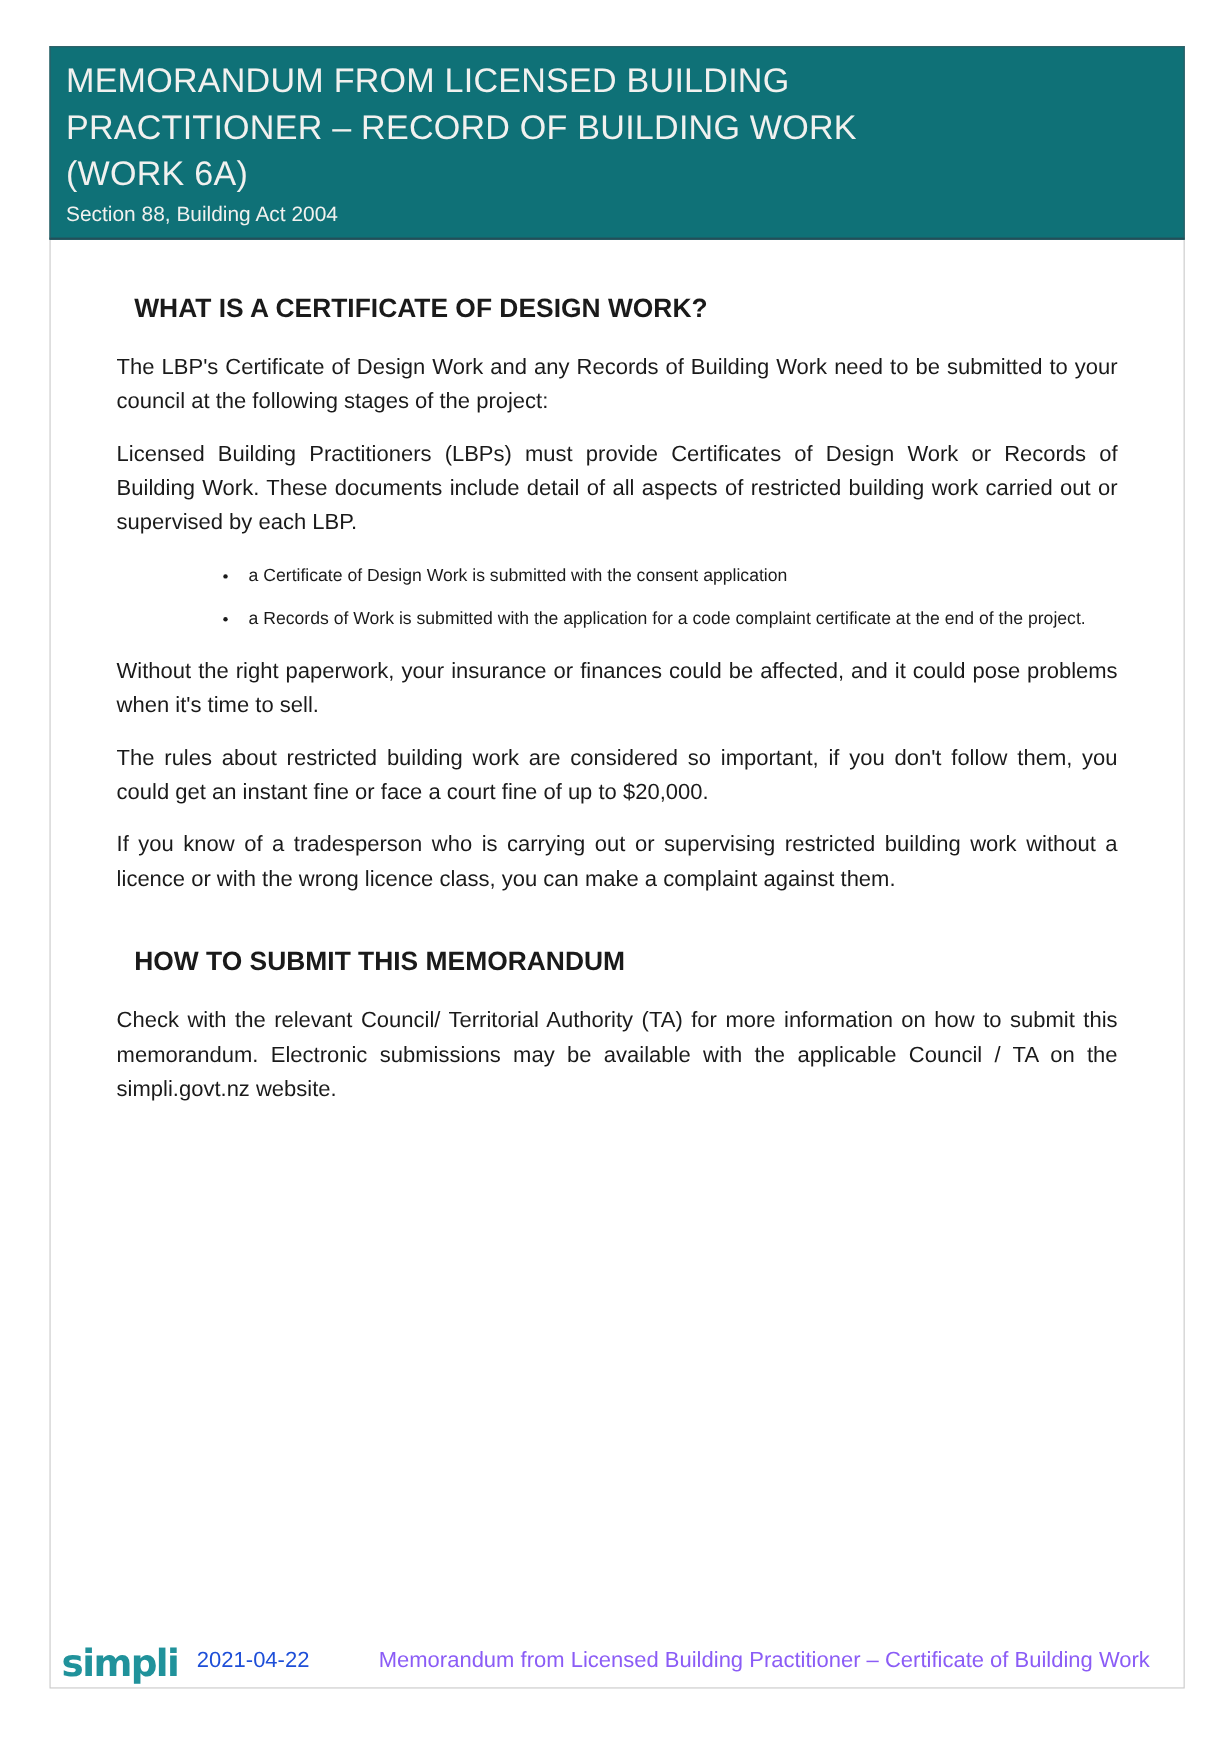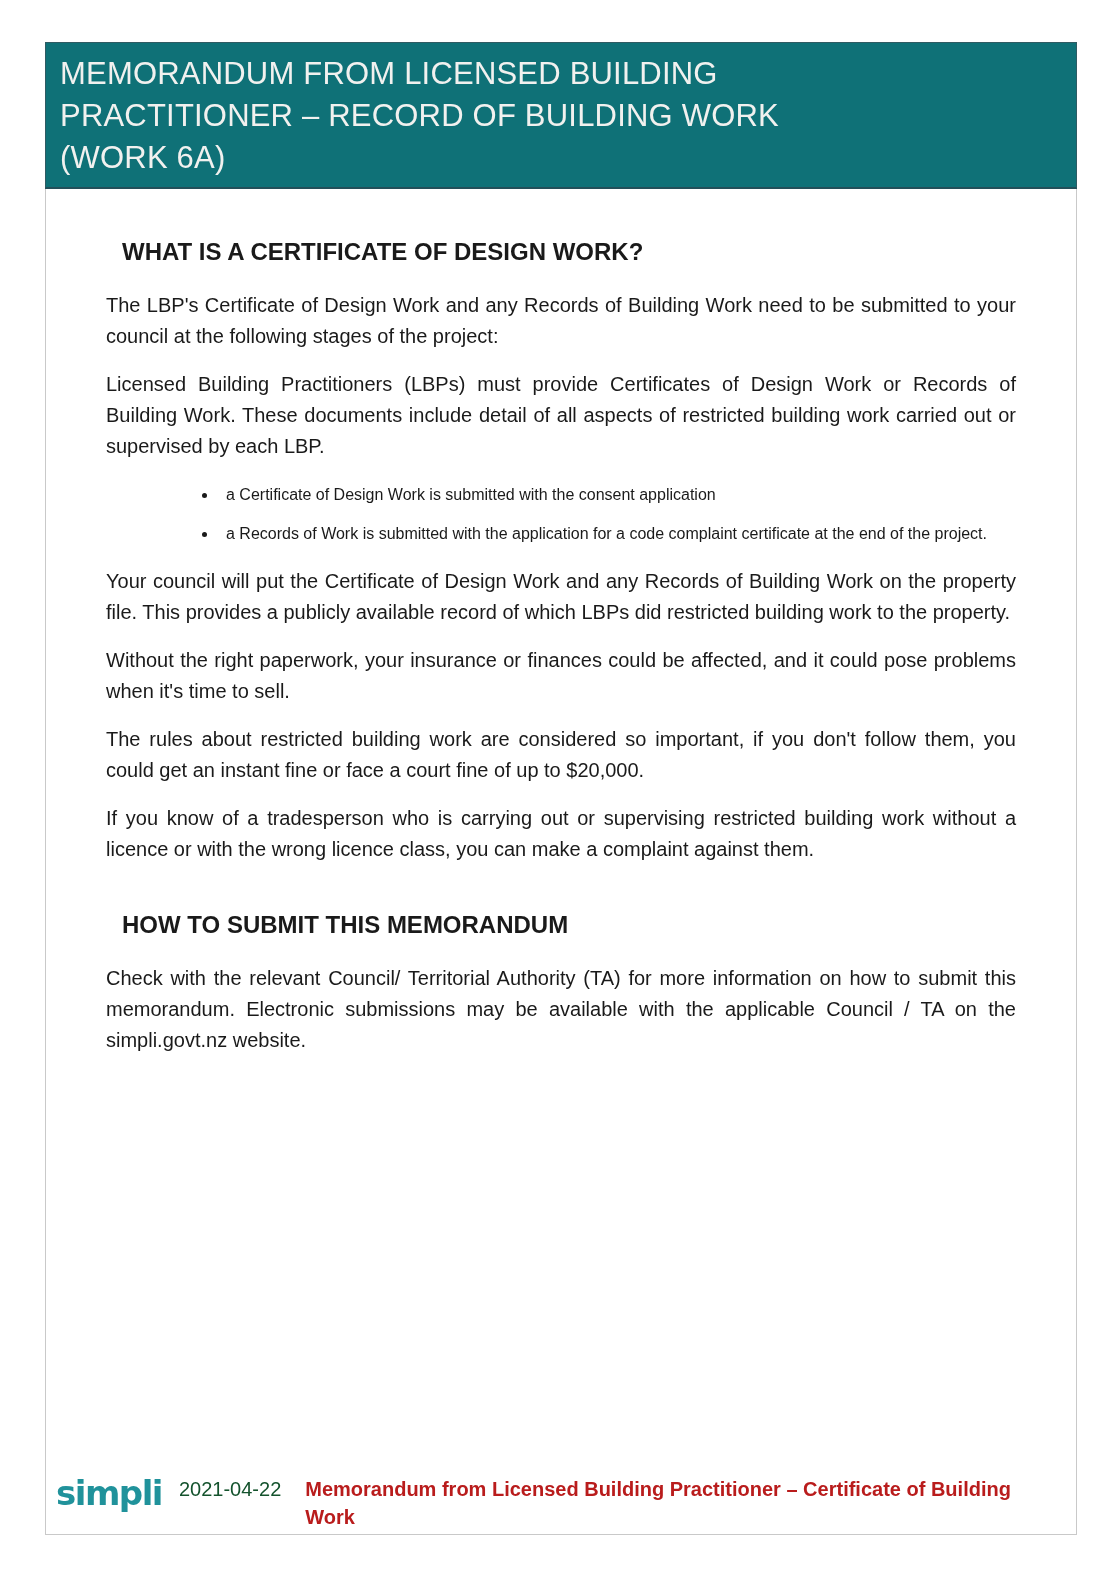--- a/index.html
+++ b/index.html
@@ -88,57 +88,56 @@
     font-family: "DejaVu Sans", sans-serif;
     font-size: 34px;
     line-height: 36px;
     font-weight: 800;
     letter-spacing: -1.5px;
     color: #20929b;
   }
   .footer-date {
     font-size: 20px;
     line-height: 28px;
-    color: #14532d;
+    color: #1d4ed8;
     margin-left: 17px;
   }
   .footer-title {
     font-size: 20px;
     line-height: 28px;
-    color: #b91c1c;
-    margin-left: 24px;
-    font-weight: bold;
+    color: #8b5cf6;
+    margin-left: 63px;
   }
 </style>
 </head>
 <body>
 
 <div class="page">
   <div class="doc-frame">
 
     <div class="banner">
       <div class="banner-title-line">MEMORANDUM FROM LICENSED BUILDING</div>
       <div class="banner-title-line">PRACTITIONER – RECORD OF BUILDING WORK</div>
       <div class="banner-title-line">(WORK 6A)</div>
+      <div class="banner-subtitle">Section 88, Building Act 2004</div>
     </div>
 
     <div class="content">
 
       <div class="section-heading">WHAT IS A CERTIFICATE OF DESIGN WORK?</div>
 
       <p class="para">The LBP's Certificate of Design Work and any Records of Building Work need to be submitted to your council at the following stages of the project:</p>
 
       <p class="para">Licensed Building Practitioners (LBPs) must provide Certificates of Design Work or Records of Building Work. These documents include detail of all aspects of restricted building work carried out or supervised by each LBP.</p>
 
       <ul class="bullet-list">
         <li>a Certificate of Design Work is submitted with the consent application</li>
         <li>a Records of Work is submitted with the application for a code complaint certificate at the end of the project.</li>
       </ul>
 
-      <p class="para">Your council will put the Certificate of Design Work and any Records of Building Work on the property file. This provides a publicly available record of which LBPs did restricted building work to the property.</p>
 
       <p class="para">Without the right paperwork, your insurance or finances could be affected, and it could pose problems when it's time to sell.</p>
 
       <p class="para">The rules about restricted building work are considered so important, if you don't follow them, you could get an instant fine or face a court fine of up to $20,000.</p>
 
       <p class="para">If you know of a tradesperson who is carrying out or supervising restricted building work without a licence or with the wrong licence class, you can make a complaint against them.</p>
 
       <div class="section-heading second">HOW TO SUBMIT THIS MEMORANDUM</div>
 
       <p class="para">Check with the relevant  Council/ Territorial Authority (TA) for more information on how to submit this memorandum. Electronic submissions may be available with the applicable Council / TA on the simpli.govt.nz website.</p>

